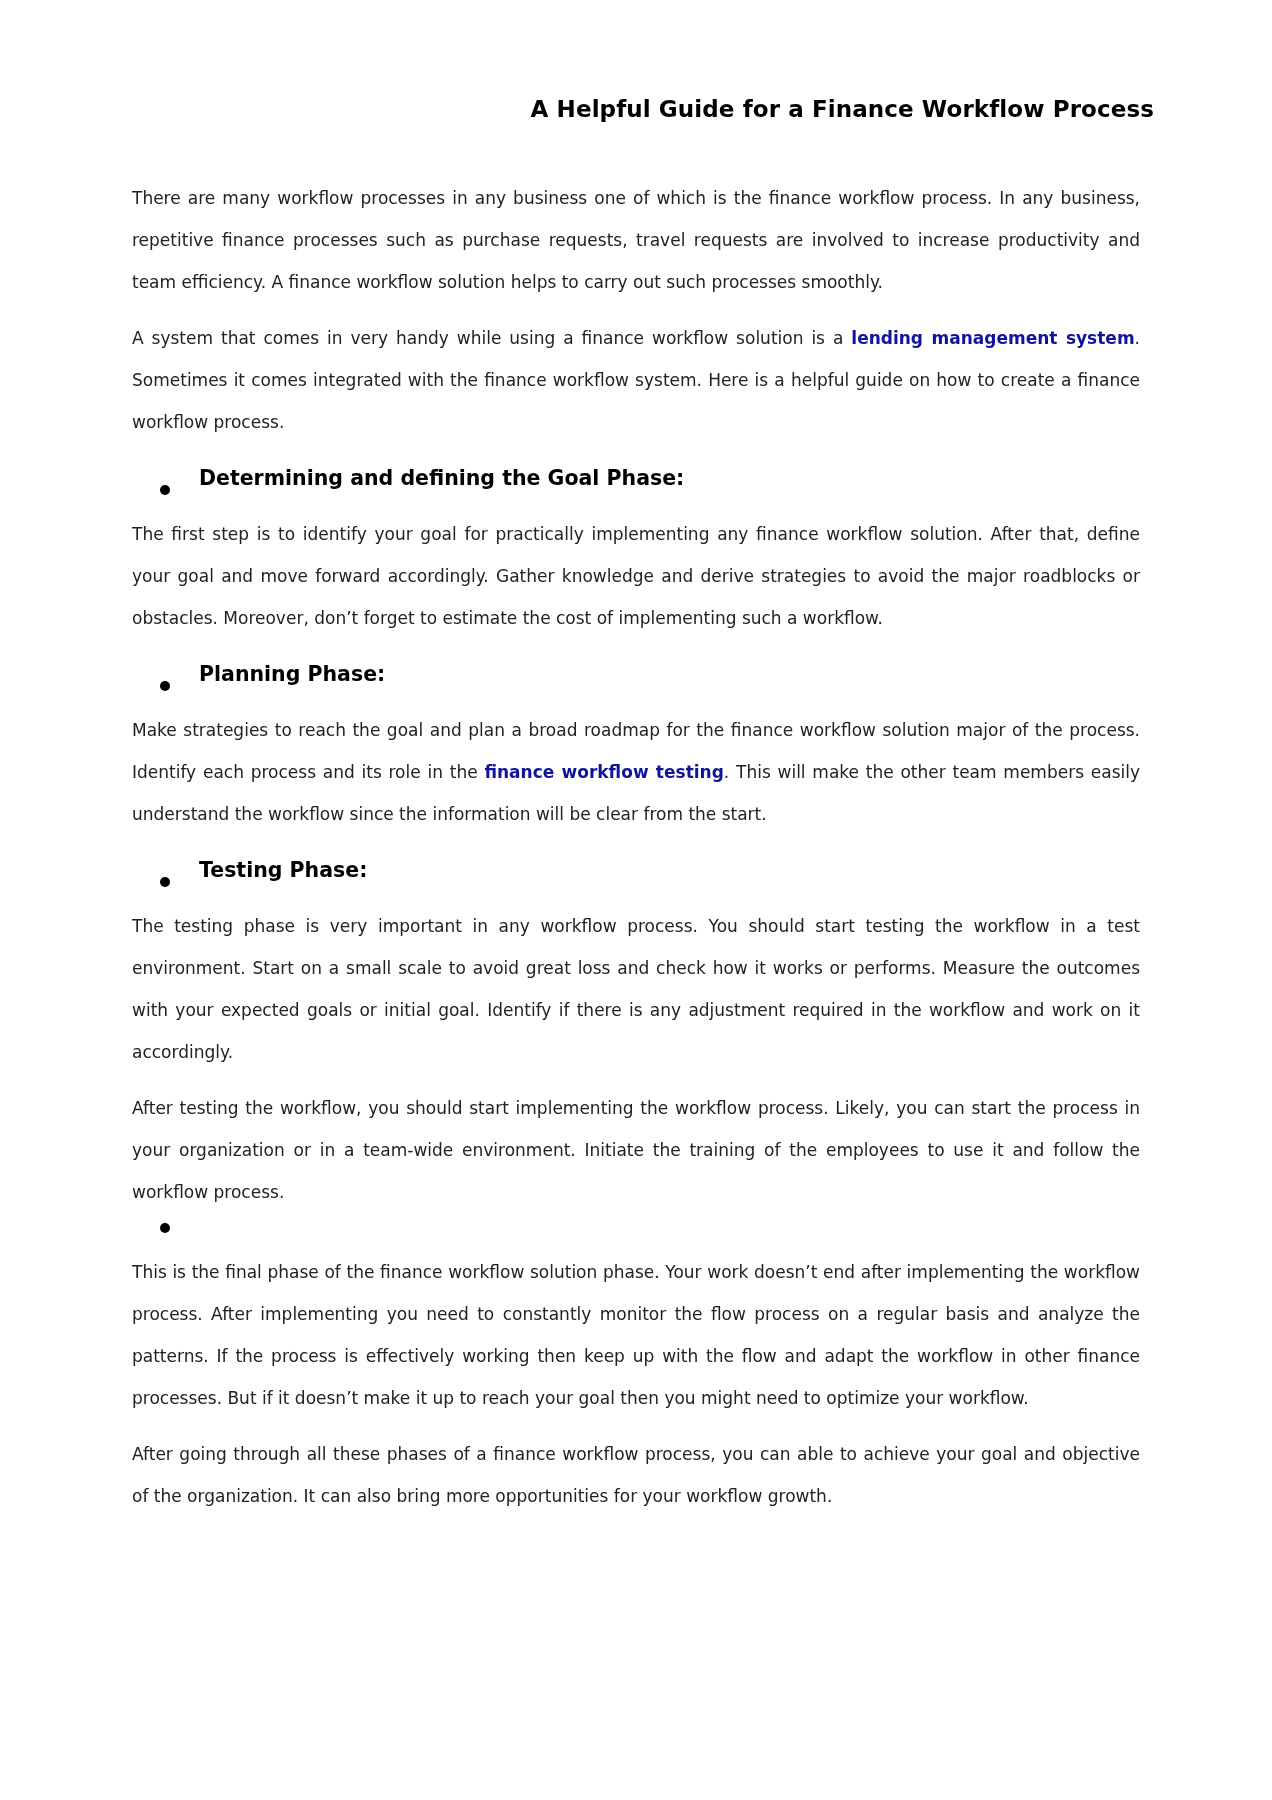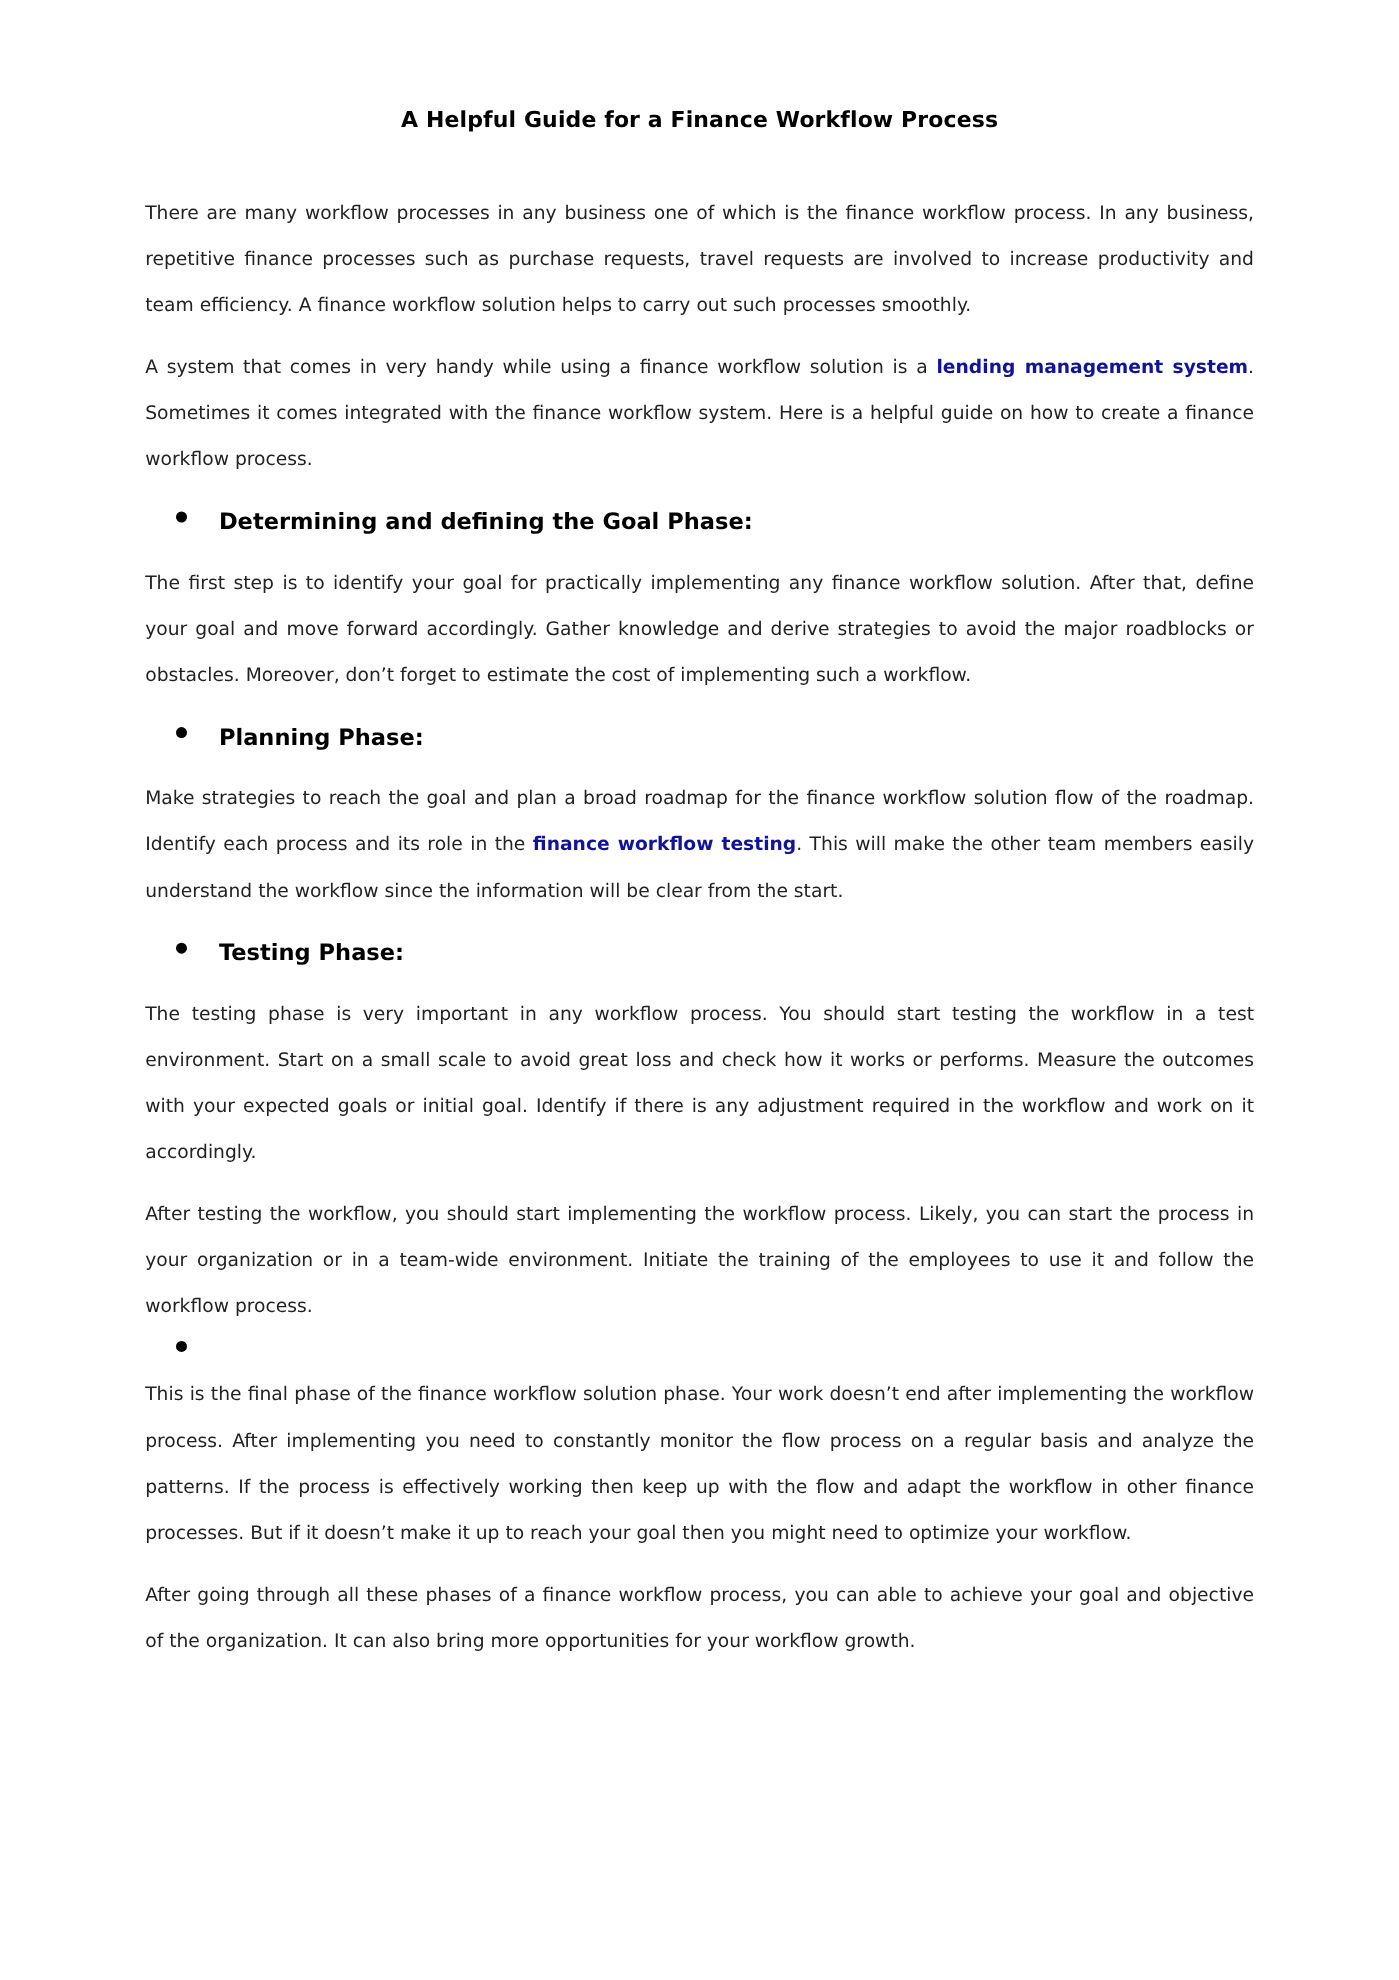--- a/index.html
+++ b/index.html
@@ -14,22 +14,22 @@
   .page {
     position: relative;
     width: 1272px;
     height: 1800px;
     background: #ffffff;
     box-sizing: border-box;
     padding: 95px 118px 0 118px;
     overflow: hidden;
   }
   .doc-title {
-    text-align: center;
-    font-size: 20px;
+    text-align: right;
+    font-size: 23px;
     font-weight: bold;
     letter-spacing: 0.1px;
     color: #000000;
     margin: 0 0 52px 0;
     line-height: 1.3;
   }
   .para {
     font-size: 17px;
     line-height: 42px;
     text-align: justify;
@@ -41,21 +41,21 @@
   }
   .para + .para {
     margin-top: 0px;
   }
   .link {
     color: #10139c;
     font-weight: bold;
   }
   .bullet-row {
     display: flex;
-    align-items: center;
+    align-items: flex-end;
     margin: 0;
     padding-left: 42px;
     line-height: 42px;
   }
   .bullet-dot {
     flex: 0 0 auto;
     width: 10px;
     height: 10px;
     border-radius: 50%;
     background: #000000;
@@ -85,21 +85,21 @@
   <div class="bullet-row">
     <span class="bullet-dot"></span>
     <span class="bullet-label">Determining and defining the Goal Phase:</span>
   </div>
   <p class="para"><span>The first step is to identify your goal for practically implementing any finance workflow solution. After that, define your goal and move forward accordingly. Gather knowledge and derive strategies to avoid the major roadblocks or obstacles. Moreover, don’t forget to estimate the cost of implementing such a workflow.</span><span class="link"></span><span></span></p>
 
   <div class="bullet-row">
     <span class="bullet-dot"></span>
     <span class="bullet-label">Planning Phase:</span>
   </div>
-  <p class="para"><span>Make strategies to reach the goal and plan a broad roadmap for the finance workflow solution flow of the roadmap. Identify each process and its role in the </span><span class="link">finance workflow testing</span><span>. This will make the other team members easily understand the workflow since the information will be clear from the start.</span></p>
+  <p class="para"><span>Make strategies to reach the goal and plan a broad roadmap for the finance workflow solution major of the process. Identify each process and its role in the </span><span class="link">finance workflow testing</span><span>. This will make the other team members easily understand the workflow since the information will be clear from the start.</span></p>
 
   <div class="bullet-row">
     <span class="bullet-dot"></span>
     <span class="bullet-label">Testing Phase:</span>
   </div>
   <p class="para"><span>The testing phase is very important in any workflow process. You should start testing the workflow in a test environment. Start on a small scale to avoid great loss and check how it works or performs. Measure the outcomes with your expected goals or initial goal. Identify if there is any adjustment required in the workflow and work on it accordingly.</span><span class="link"></span><span></span></p>
 
   <p class="para"><span>After testing the workflow, you should start implementing the workflow process. Likely, you can start the process in your organization or in a team-wide environment. Initiate the training of the employees to use it and follow the workflow process.</span><span class="link"></span><span></span></p>
 
   <div class="bullet-row">

